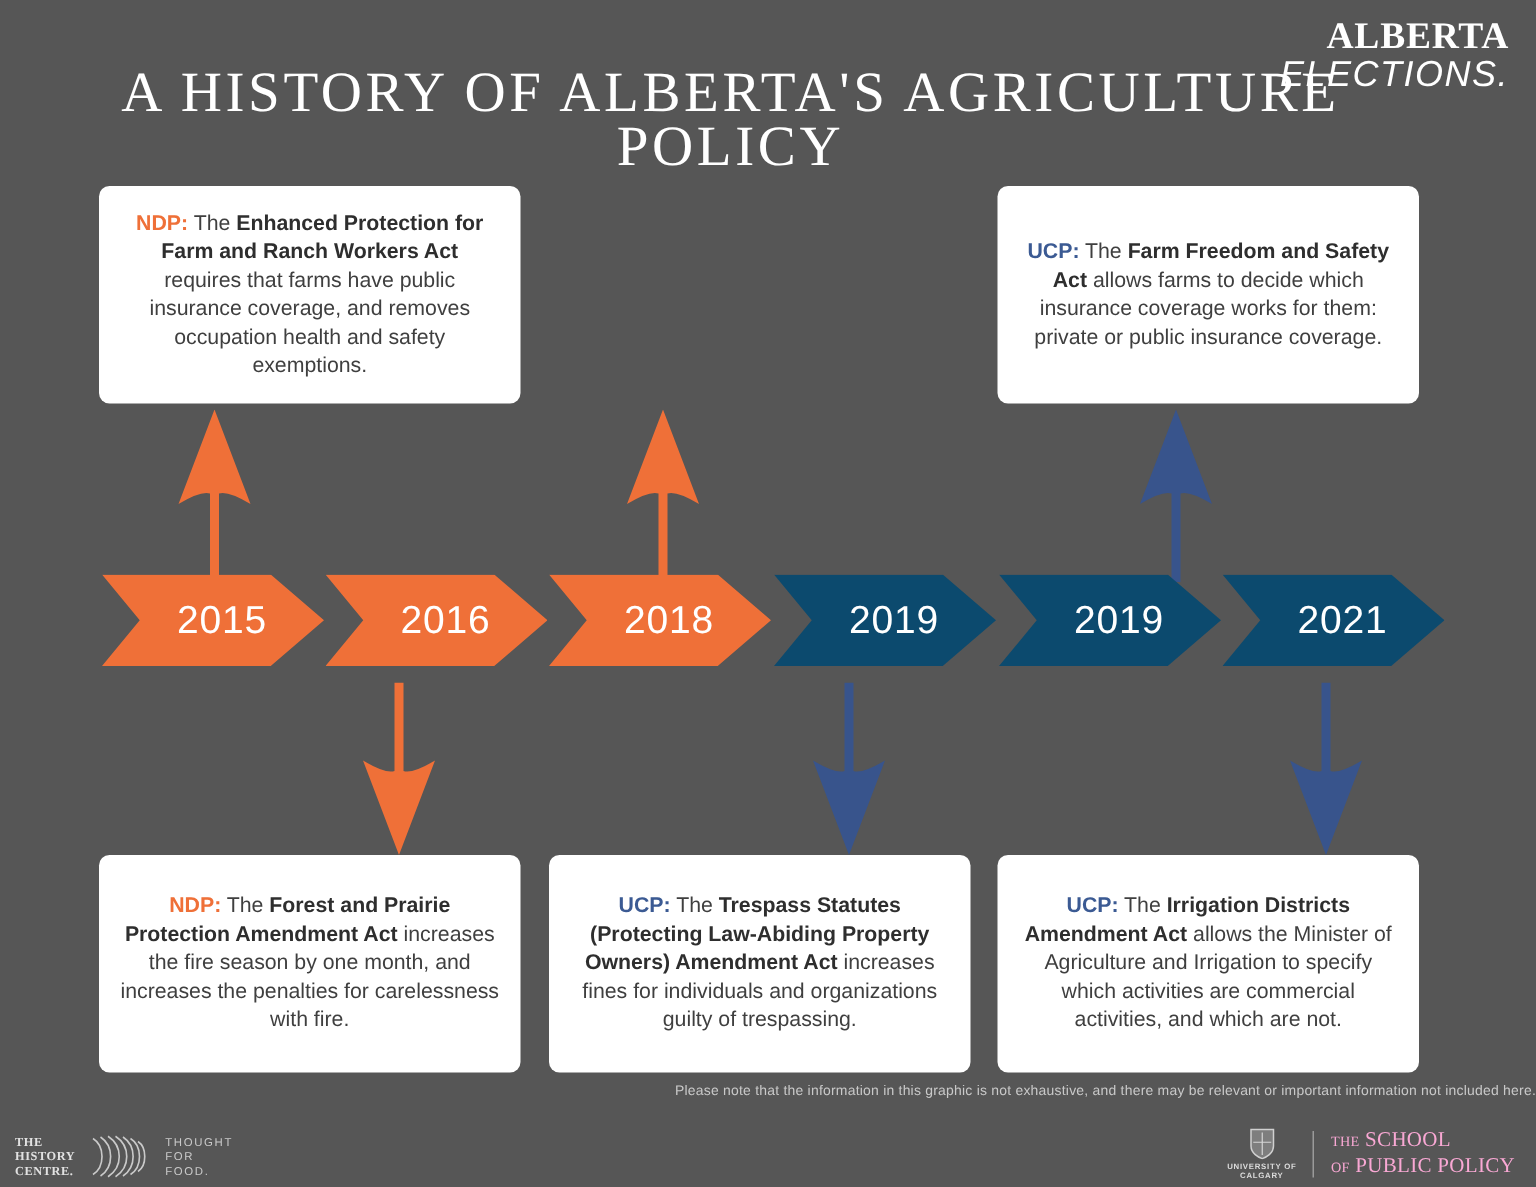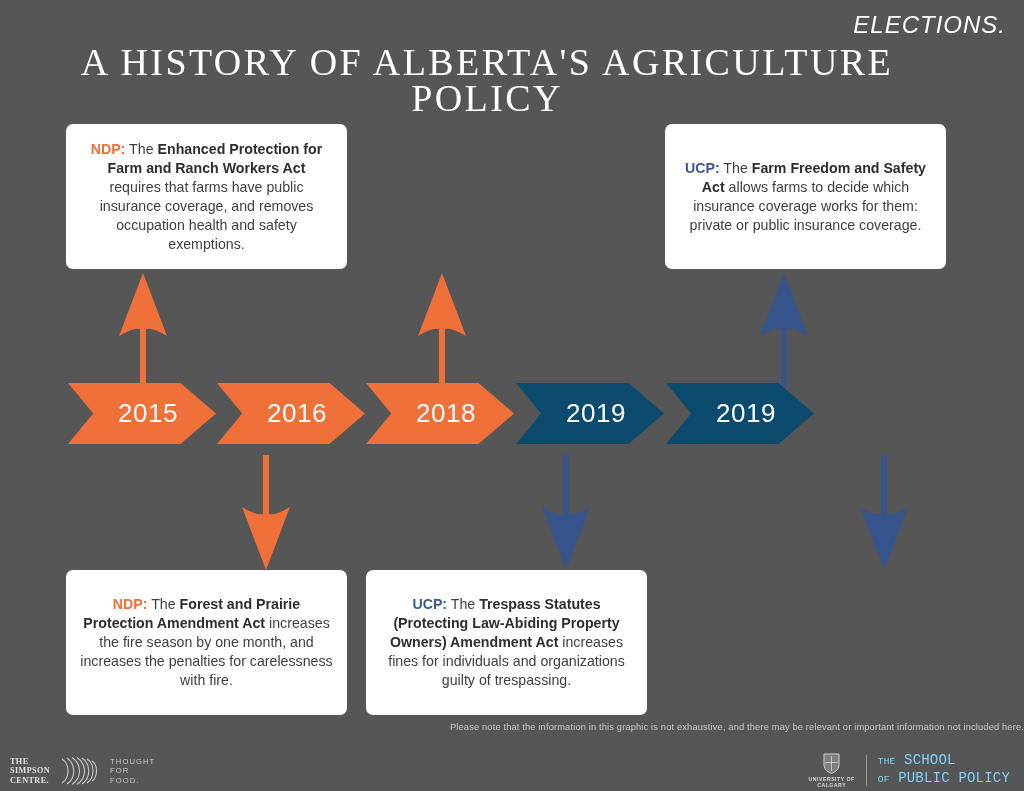--- a/index.html
+++ b/index.html
@@ -187,36 +187,37 @@
     text-align: center;
     font-weight: bold;
     color: #dcdcdc;
   }
   .rule {
     width: 1px;
     height: 31px;
     background: #9a9a9a;
   }
   .sopp {
-    font-family: Liberation Mono, monospace;
+    font-family: Liberation Serif, serif;
     font-size: 14px;
     line-height: 16px;
-    color: #7dd3fc;
+    color: #f9a8d4;
     letter-spacing: 0.2px;
   }
   .sopp .sm { font-size: 9.5px; }
 </style>
 </head>
 <body>
 
 <div class="canvas">
 
   <div class="title">A HISTORY OF ALBERTA'S AGRICULTURE POLICY</div>
 
   <div class="brand">
+    <span class="brand-alberta">ALBERTA</span>
     <span class="brand-elections">ELECTIONS.</span>
   </div>
 
   <div class="card top col1">
     <p>
       <span class="party-ndp">NDP:</span><span> The </span><span class="act">Enhanced Protection for Farm and Ranch Workers Act</span><span> requires that farms have public insurance coverage, and removes occupation health and safety exemptions.</span>
     </p>
   </div>
 
 
@@ -250,20 +251,23 @@
   </div>
   <div class="chevron chev-orange chev3">
     <span>2018</span>
   </div>
   <div class="chevron chev-blue chev4">
     <span>2019</span>
   </div>
   <div class="chevron chev-blue chev5">
     <span>2019</span>
   </div>
+  <div class="chevron chev-blue chev6">
+    <span>2021</span>
+  </div>
 
   <div class="arrow down a2">
     <svg viewBox="0 0 56 115" preserveAspectRatio="none" aria-hidden="true">
       <path d="M28 115 L52 52 Q37 61 31 59 L31 0 L25 0 L25 59 Q19 61 4 52 Z" fill="#EF7038"></path>
     </svg>
   </div>
   <div class="arrow down a4">
     <svg viewBox="0 0 56 115" preserveAspectRatio="none" aria-hidden="true">
       <path d="M28 115 L52 52 Q37 61 31 59 L31 0 L25 0 L25 59 Q19 61 4 52 Z" fill="#38548C"></path>
     </svg>
@@ -279,27 +283,32 @@
       <span class="party-ndp">NDP:</span><span> The </span><span class="act">Forest and Prairie Protection Amendment Act</span><span> increases the fire season by one month, and increases the penalties for carelessness with fire.</span>
     </p>
   </div>
 
   <div class="card bottom col2">
     <p>
       <span class="party-ucp">UCP:</span><span> The </span><span class="act">Trespass Statutes (Protecting Law-Abiding Property Owners) Amendment Act</span><span> increases fines for individuals and organizations guilty of trespassing.</span>
     </p>
   </div>
 
+  <div class="card bottom col3">
+    <p>
+      <span class="party-ucp">UCP:</span><span> The </span><span class="act">Irrigation Districts Amendment Act</span><span> allows the Minister of Agriculture and Irrigation to specify which activities are  commercial activities, and which are not.</span>
+    </p>
+  </div>
 
   <div class="disclaimer">Please note that the information in this graphic is not exhaustive, and there may be relevant or important information not included here.</div>
 
   <div class="footer-left">
     <div class="simpson-text">
       <div>THE</div>
-      <div>SIMPSON</div>
+      <div>HISTORY</div>
       <div>CENTRE.</div>
     </div>
     <div class="wave-mark">
       <svg viewBox="0 0 42 30" width="42" height="30" aria-hidden="true">
         <g stroke="#c9c9c9" fill="none" stroke-width="1.1">
           <path d="M3 3 C11 8, 11 22, 3 27"></path>
           <path d="M8 2 C17 8, 17 22, 8 28"></path>
           <path d="M13 1.5 C23 8, 23 22, 13 28.5"></path>
           <path d="M18 1.5 C28 8, 28 22, 18 28.5"></path>
           <path d="M23 2 C32 8, 32 22, 23 28"></path>

